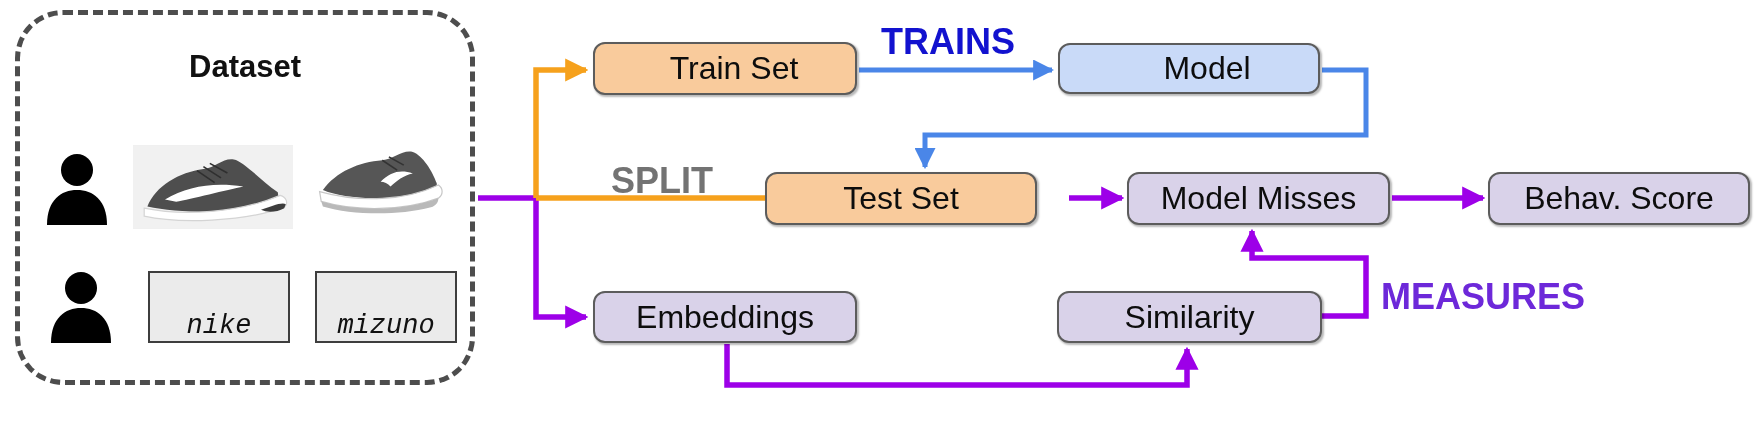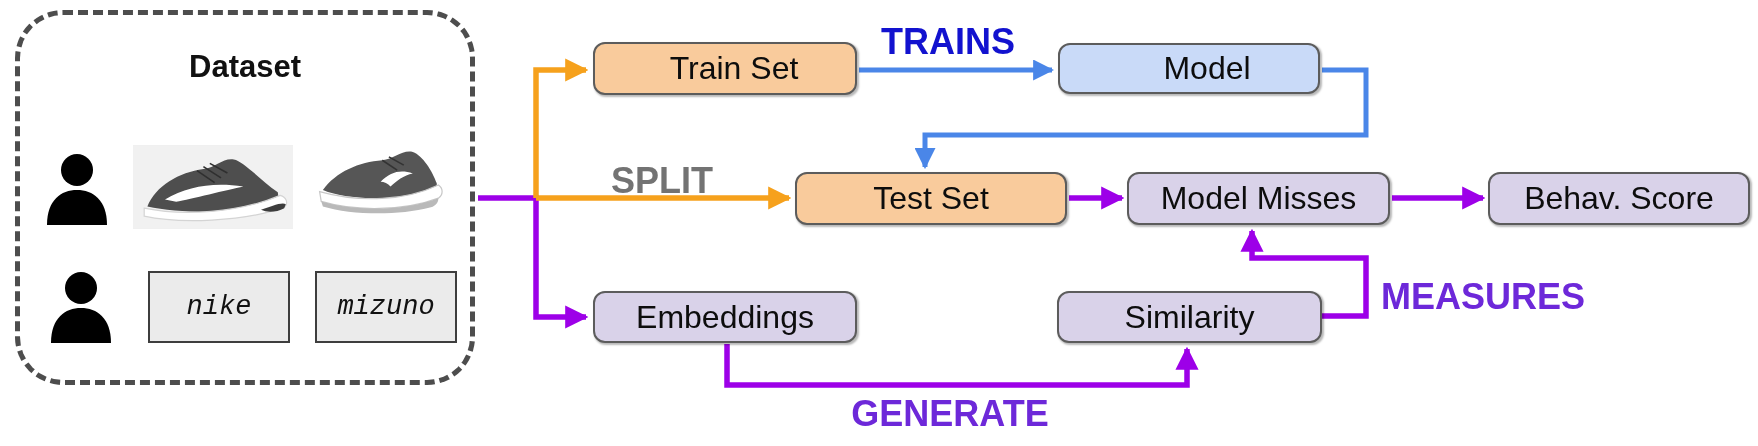--- a/index.html
+++ b/index.html
@@ -15,35 +15,35 @@
   .dataset-title{
     position:absolute;left:0;right:0;top:34px;text-align:center;
     font-size:31px;font-weight:bold;color:#111;
   }
   .abs{position:absolute;}
   .person{width:64px;height:72px;}
   .photo-nike{left:113px;top:130px;width:160px;height:84px;background:#f1f1f1;}
   .photo-mizuno{left:293px;top:121px;width:132px;height:88px;background:#ffffff;}
   .tag-box{
     width:142px;height:72px;background:#ebebeb;border:2px solid #3e3e3e;
-    box-sizing:border-box;display:flex;align-items:center;justify-content:center;
+    box-sizing:border-box;display:flex;align-items:flex-end;justify-content:center;
     font-family:"Liberation Mono", monospace;font-style:italic;font-size:27px;color:#111;
   }
   
   .node{
     position:absolute;box-sizing:border-box;border:2.5px solid #5c5c5c;border-radius:12px;
     display:flex;align-items:center;justify-content:center;
     font-size:32px;color:#0d0d0d;box-shadow:1.5px 1.5px 2px rgba(0,0,0,0.28);
   }
   .fill-orange{background:#f9cb9c;}
   .fill-blue{background:#c9daf8;}
   .fill-lavender{background:#d9d2e9;}
   .n-train{left:593px;top:42px;width:264px;height:53px;padding-left:18px;}
   .n-model{left:1058px;top:43px;width:262px;height:51px;padding-left:36px;}
-  .n-test{left:795px;top:172px;width:272px;height:53px;}
+  .n-test{left:765px;top:172px;width:272px;height:53px;}
   .n-misses{left:1127px;top:172px;width:263px;height:53px;}
   .n-behav{left:1488px;top:172px;width:262px;height:53px;border-radius:12px;}
   .n-embed{left:593px;top:291px;width:264px;height:52px;}
   .n-simil{left:1057px;top:291px;width:265px;height:52px;}
   
   .edge-label{
     position:absolute;font-weight:bold;font-size:36px;text-align:center;white-space:nowrap;
   }
   .lbl-blue{color:#1212cf;}
   .lbl-orange{color:#737373;}
@@ -147,16 +147,15 @@
   </div>
   <div class="node fill-lavender n-embed">
     <span>Embeddings</span>
   </div>
   <div class="node fill-lavender n-simil">
     <span>Similarity</span>
   </div>
 
   <div class="edge-label lbl-blue l-trains">TRAINS</div>
   <div class="edge-label lbl-orange l-split">SPLIT</div>
-  <div class="edge-label lbl-purple l-generate">GENERATE</div>
   <div class="edge-label lbl-purple l-measures">MEASURES</div>
 
 </div>
 
 </body></html>

